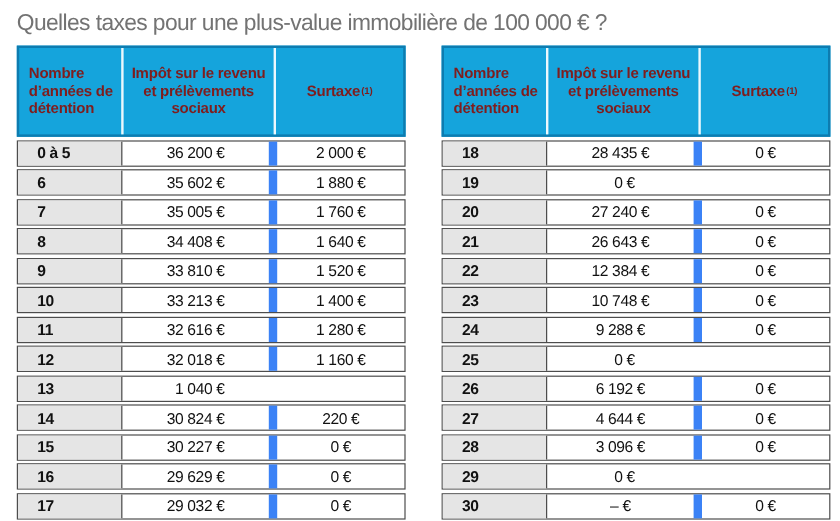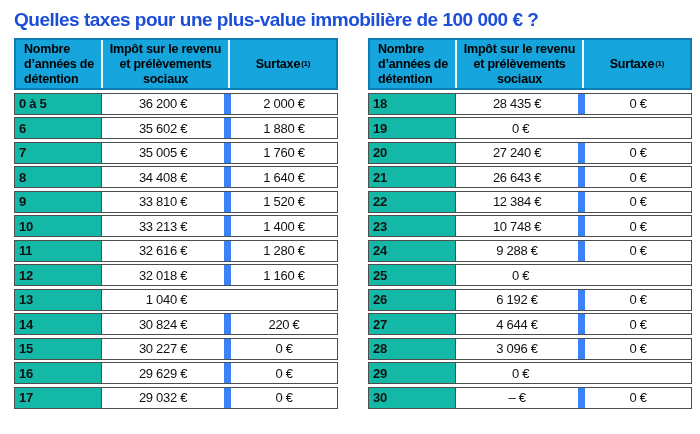--- a/index.html
+++ b/index.html
@@ -6,38 +6,38 @@
   html, body {
     width: 700px; height: 434px;
     background: #ffffff;
     font-family: "Liberation Sans", sans-serif;
     color: #111;
     overflow: hidden;
   }
   .page-title {
     margin: 9px 0 7px 14px;
     font-size: 19px;
-    font-weight: bold;
+    font-weight: normal;
     letter-spacing: -0.5px;
-    color: #1d4ed8;
+    color: #737373;
     white-space: nowrap;
   }
   .tables {
     display: flex;
     margin-left: 14px;
     gap: 30px;
   }
   .tax-table { width: 324px; }
   .thead {
     display: grid;
     grid-template-columns: 87px 1fr 106px;
-    height: 52px;
+    height: 76px;
     background: #15a4dc;
     border: 2px solid #0d7cb0;
-    color: #000000;
+    color: #7f1d1d;
     font-weight: bold;
     font-size: 12.5px;
     line-height: 1.18;
     letter-spacing: -0.2px;
   }
   .th {
     display: flex;
     align-items: center;
     justify-content: center;
     text-align: center;
@@ -67,22 +67,22 @@
     letter-spacing: -0.3px;
   }
   .cell {
     display: flex;
     align-items: center;
     justify-content: center;
     white-space: nowrap;
   }
   .cell.years {
     justify-content: flex-start;
-    padding-left: 4px;
-    background: #14b8a6;
+    padding-left: 16px;
+    background: #e5e5e5;
     font-weight: bold;
     border-right: 1px solid #4d4d4d;
   }
   .cell.tax { border-right: 7px solid #3b82f6; }
 </style>
 </head>
 <body>
 
 <h1 class="page-title">Quelles taxes pour une plus-value immobilière de 100 000 € ?</h1>
 

